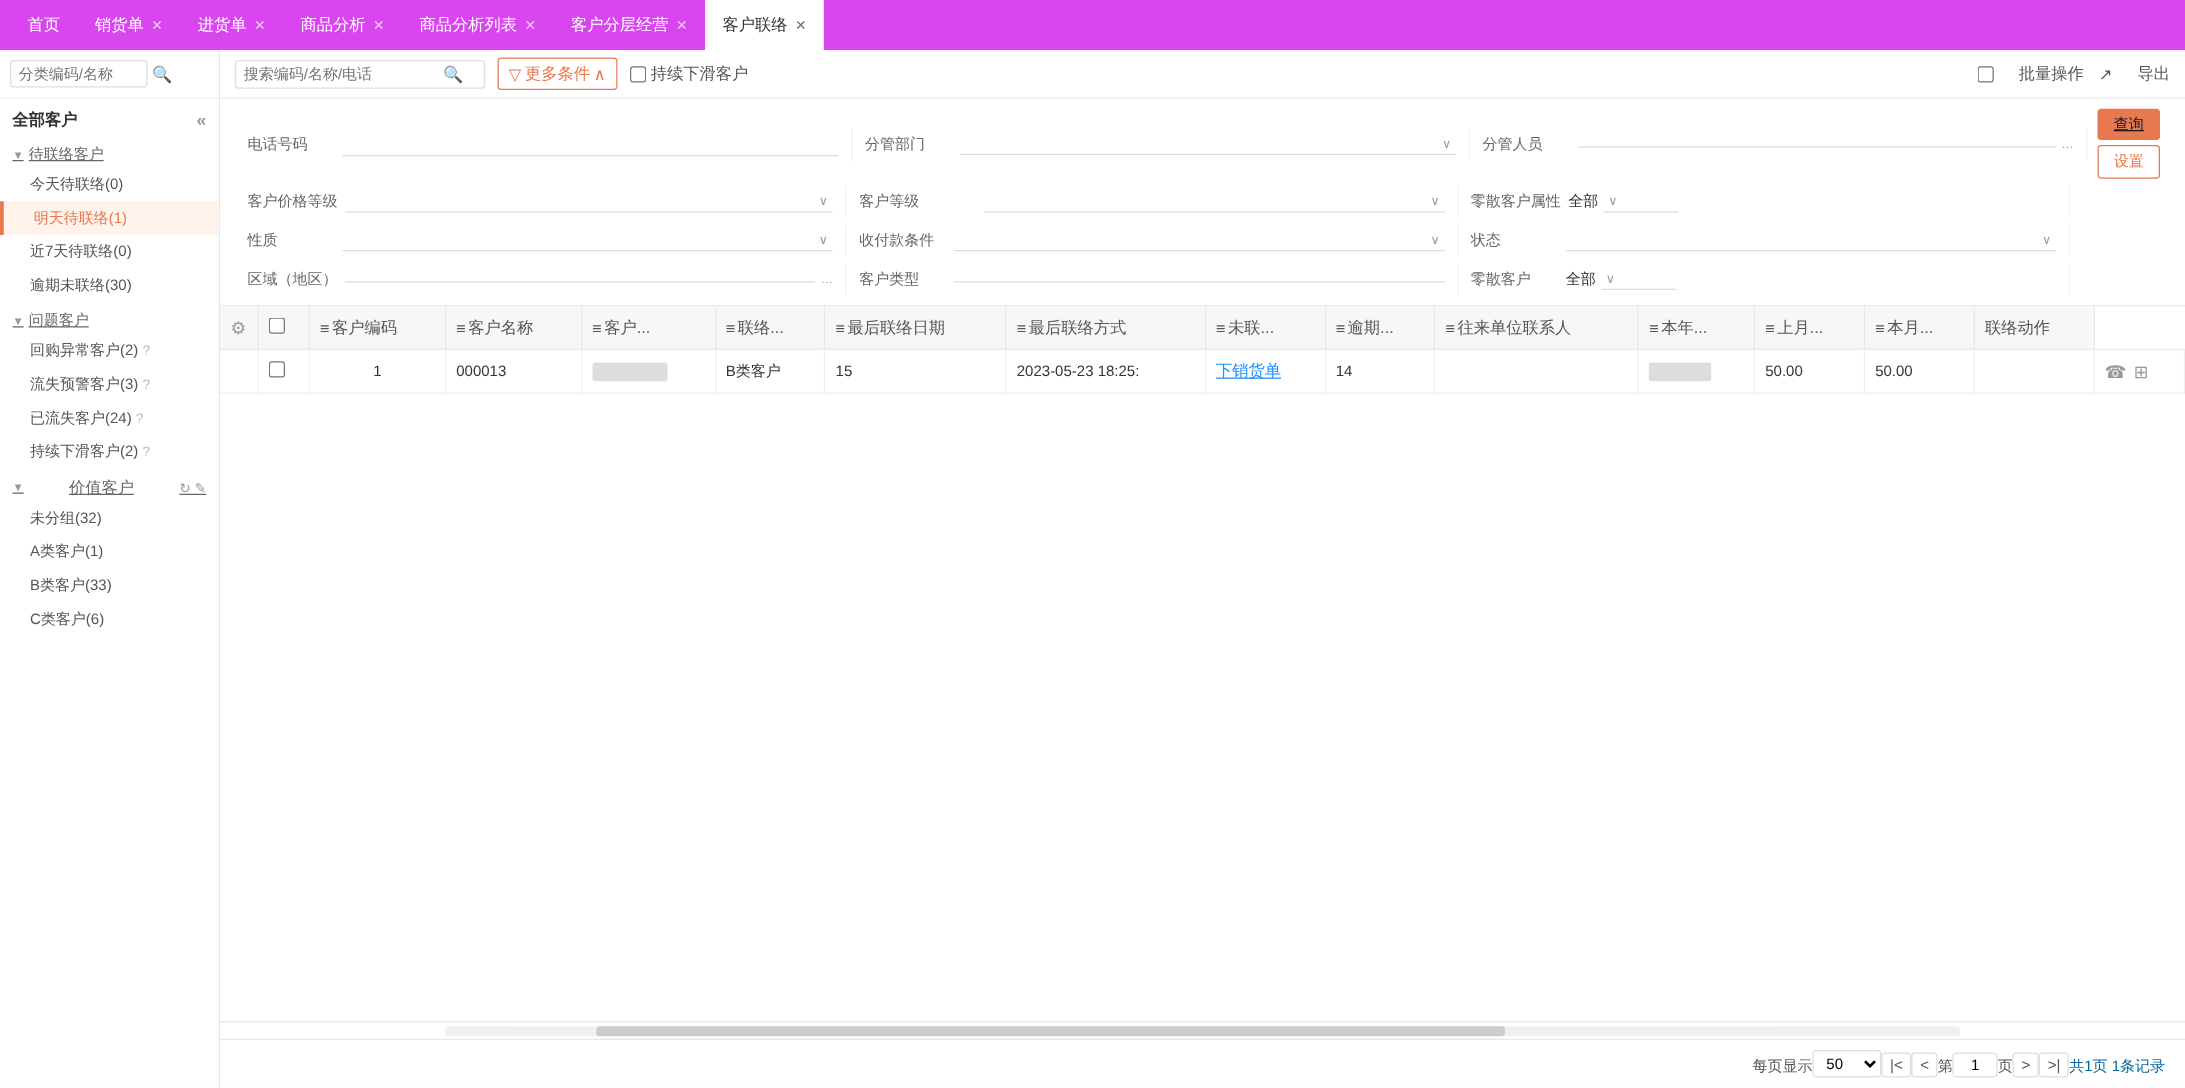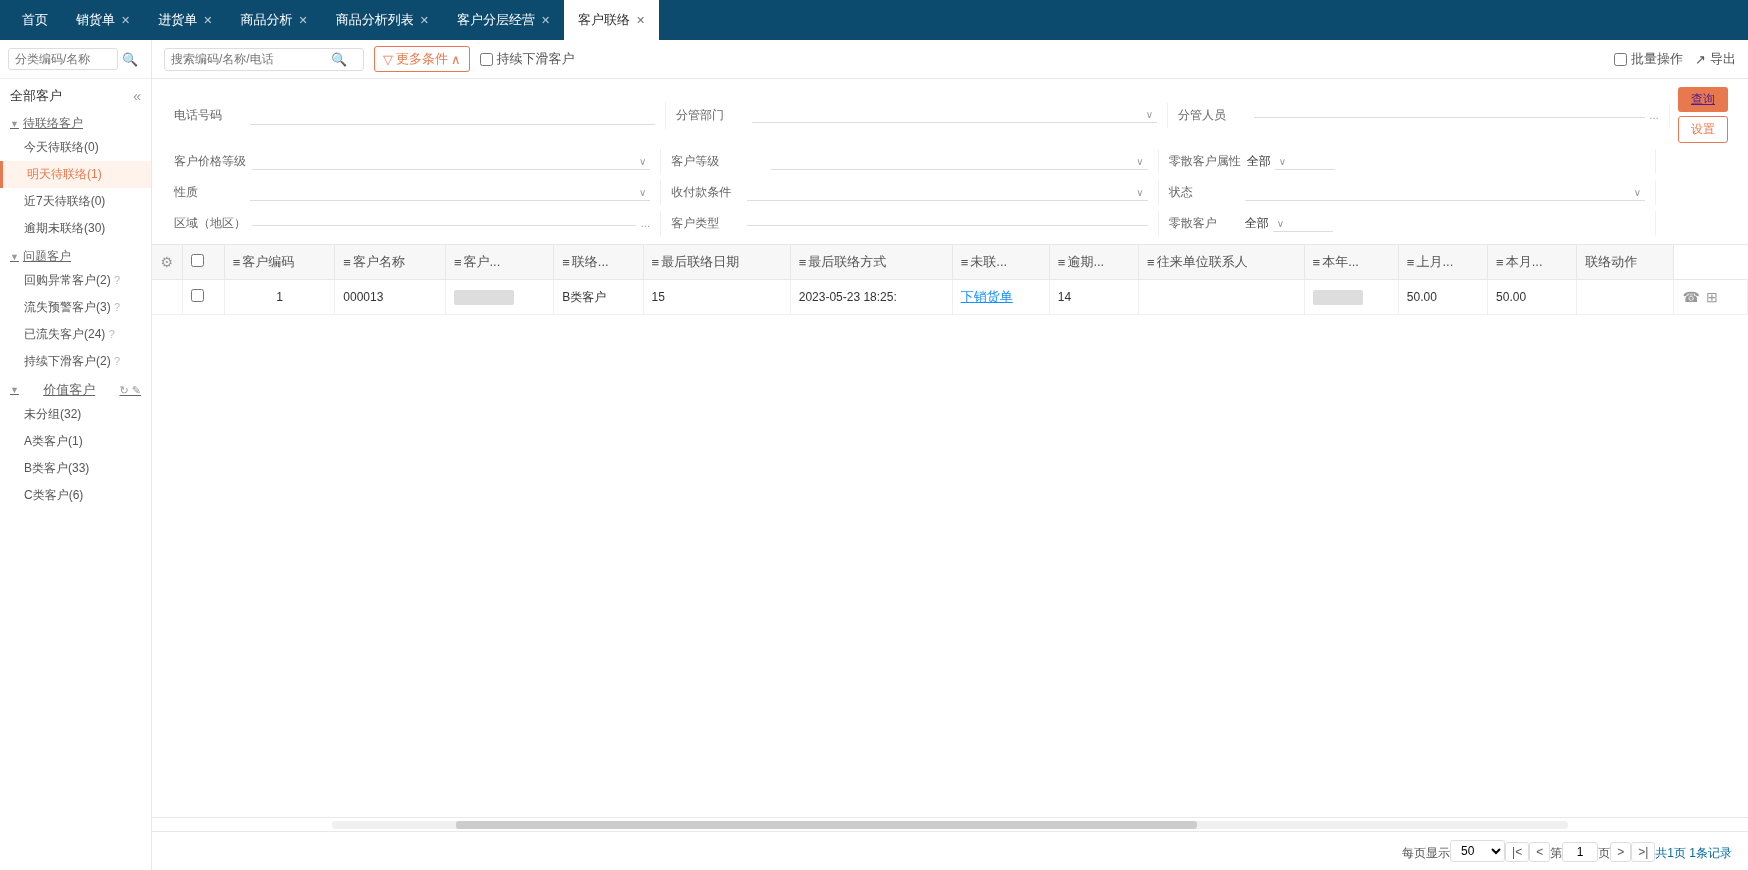--- a/index.html
+++ b/index.html
@@ -1,20 +1,20 @@
 <!DOCTYPE html>
 <html><head>
   <meta charset="utf-8">
   <style>
     * { box-sizing: border-box; margin: 0; padding: 0; font-family: 'Microsoft YaHei', Arial, sans-serif; font-size: 13px; }
     body { background: #f5f5f5; overflow: hidden; }
 
     
     .top-nav {
-      background: #0c4a6e;
+      background: #d946ef;
       display: flex;
       align-items: center;
       height: 40px;
       padding: 0 8px;
     }
     .nav-item {
       color: #fff;
       padding: 0 14px;
       height: 40px;
       display: flex;
@@ -32,21 +32,21 @@
     .nav-item.home { font-size: 13px; }
 
     
     .main-layout {
       display: flex;
       height: calc(100vh - 40px);
     }
 
     
     .sidebar {
-      width: 152px;
+      width: 176px;
       background: #fff;
       border-right: 1px solid #e8e8e8;
       overflow-y: auto;
       flex-shrink: 0;
     }
     .sidebar-search {
       display: flex;
       align-items: center;
       padding: 8px 8px;
       border-bottom: 1px solid #f0f0f0;
@@ -62,21 +62,21 @@
     .sidebar-search .search-icon {
       margin-left: 4px;
       color: #999;
       cursor: pointer;
     }
     .sidebar-section-title {
       display: flex;
       align-items: center;
       justify-content: space-between;
       padding: 8px 10px 4px;
-      font-weight: normal;
+      font-weight: bold;
       font-size: 13px;
       color: #333;
     }
     .sidebar-section-title .collapse-btn {
       color: #999;
       cursor: pointer;
       font-size: 14px;
     }
     .sidebar-group-label {
       padding: 6px 10px 2px;
@@ -159,21 +159,21 @@
     }
     .toolbar-right {
       margin-left: auto;
       display: flex;
       align-items: center;
       gap: 12px;
     }
     .batch-op, .export-btn {
       display: flex;
       align-items: center;
-      gap: 4px;
+      gap: 20px;
       color: #555;
       font-size: 12px;
       cursor: pointer;
     }
 
     
     .filter-panel {
       background: #fff;
       border-bottom: 1px solid #e8e8e8;
       padding: 8px 12px;
@@ -220,21 +220,21 @@
     .filter-select .chevron { color: #999; font-size: 10px; }
     .filter-btn-area {
       display: flex;
       flex-direction: column;
       gap: 4px;
       padding: 0 8px;
       min-width: 60px;
     }
     .btn-query {
       background: #e8784d;
-      color: #4c1d95;
+      color: #0f172a;
       border: none;
       border-radius: 3px;
       padding: 4px 12px;
       cursor: pointer;
       font-size: 12px;
       text-decoration: underline;
     }
     .btn-set {
       background: #fff;
       color: #e8784d;

